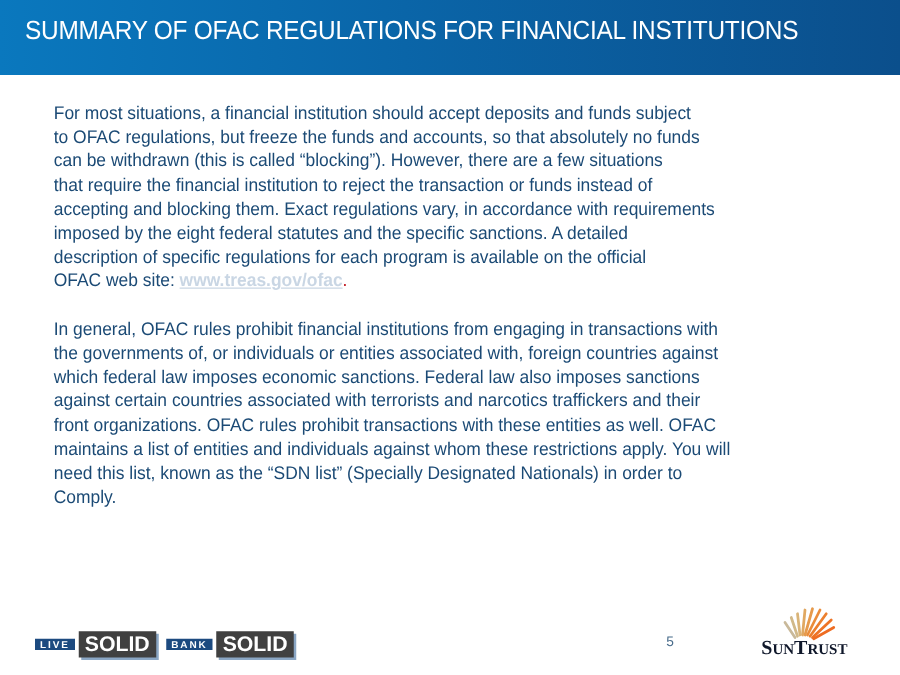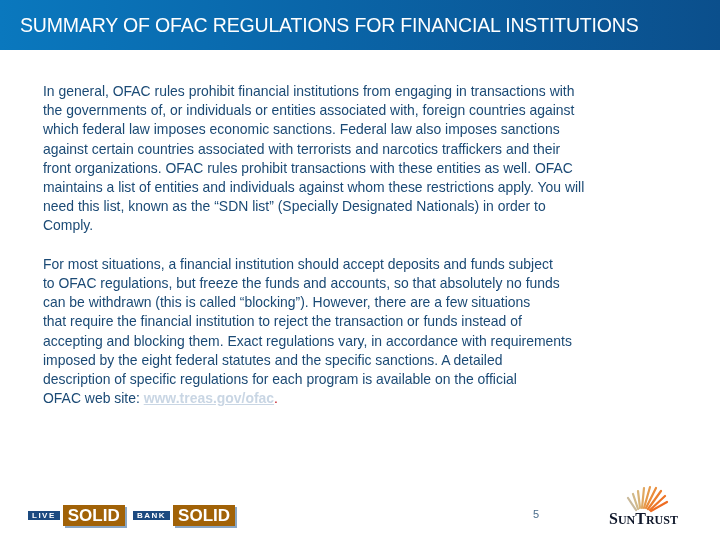--- a/index.html
+++ b/index.html
@@ -2,21 +2,21 @@
 <html><head>
 <meta charset="utf-8">
 <style>
   html, body { margin: 0; padding: 0; }
   body {
     width: 720px; height: 540px; position: relative; overflow: hidden;
     background: #ffffff;
     font-family: "Liberation Sans", sans-serif;
   }
   .header {
-    position: absolute; left: 0; top: 0; width: 720px; height: 50px;
+    position: absolute; left: 0; top: 0; width: 720px; height: 60px;
     background: linear-gradient(90deg, #0a78be 0%, #0a65a8 45%, #0b4f8c 100%);
   }
   .header-title {
     position: absolute; left: 20px; top: 13px;
     color: #ffffff; font-size: 21px; letter-spacing: -0.2px;
     white-space: nowrap;
     transform: scaleX(0.93); transform-origin: left center;
   }
   .content {
     position: absolute; left: 43px; top: 82px; width: 640px;
@@ -29,59 +29,59 @@
   .page-number {
     position: absolute; left: 533px; top: 508px;
     color: #4a6d8c; font-size: 11px;
   }
   .badge { position: absolute; top: 505px; height: 21px; display: flex; align-items: center; }
   .badge .small {
     background: #1c4a80; color: #fff; font-size: 8px; font-weight: bold;
     letter-spacing: 1.5px; padding: 0 4px; margin-right: 3px;
   }
   .badge .big {
-    background: #a16207; color: #fff; font-size: 17px; font-weight: bold;
+    background: #404040; color: #fff; font-size: 17px; font-weight: bold;
     padding: 0 5px; height: 21px; line-height: 21px;
     box-shadow: 2px 2px 0 #8aa6c4;
   }
   .suntrust-logo { position: absolute; left: 608px; top: 478px; width: 100px; height: 50px; }
   .suntrust-text {
     position: absolute; left: 609px; top: 510px;
     color: #0f172a; font-family: "Liberation Serif", serif; font-weight: bold;
     font-size: 16px; letter-spacing: 0px;
   }
   .suntrust-text .sm { font-size: 12px; }
 </style>
 </head>
 <body>
 
 <div class="header">
   <div class="header-title">SUMMARY OF OFAC REGULATIONS FOR FINANCIAL INSTITUTIONS</div>
 </div>
 
 <div class="content">
   <p class="para">
+    <span class="line">For most situations, a financial institution should accept deposits and funds subject</span>
+    <span class="line">to OFAC regulations, but freeze the funds and accounts, so that absolutely no funds</span>
+    <span class="line">can be withdrawn (this is called “blocking”). However, there are a few situations</span>
+    <span class="line">that require the financial institution to reject the transaction or funds instead of</span>
+    <span class="line">accepting and blocking them. Exact regulations vary, in accordance with requirements</span>
+    <span class="line">imposed by the eight federal statutes and the specific sanctions. A detailed</span>
+    <span class="line">description of specific regulations for each program is available on the official</span>
+    <span class="line"><span>OFAC web site: </span><a class="link">www.treas.gov/ofac</a><span class="dot-red">.</span></span>
+  </p>
+  <p class="para">
     <span class="line">In general, OFAC rules prohibit financial institutions from engaging in transactions with</span>
     <span class="line">the governments of, or individuals or entities associated with, foreign countries against</span>
     <span class="line">which federal law imposes economic sanctions. Federal law also imposes sanctions</span>
     <span class="line">against certain countries associated with terrorists and narcotics traffickers and their</span>
     <span class="line">front organizations. OFAC rules prohibit transactions with these entities as well. OFAC</span>
     <span class="line">maintains a list of entities and individuals against whom these restrictions apply. You will</span>
     <span class="line">need this list, known as the “SDN list” (Specially Designated Nationals) in order to</span>
     <span class="line">Comply.</span>
-  </p>
-  <p class="para">
-    <span class="line">For most situations, a financial institution should accept deposits and funds subject</span>
-    <span class="line">to OFAC regulations, but freeze the funds and accounts, so that absolutely no funds</span>
-    <span class="line">can be withdrawn (this is called “blocking”). However, there are a few situations</span>
-    <span class="line">that require the financial institution to reject the transaction or funds instead of</span>
-    <span class="line">accepting and blocking them. Exact regulations vary, in accordance with requirements</span>
-    <span class="line">imposed by the eight federal statutes and the specific sanctions. A detailed</span>
-    <span class="line">description of specific regulations for each program is available on the official</span>
-    <span class="line"><span>OFAC web site: </span><a class="link">www.treas.gov/ofac</a><span class="dot-red">.</span></span>
   </p>
 </div>
 
 <div class="badge" style="left:28px;">
   <span class="small">LIVE</span>
   <span class="big">SOLID</span>
 </div>
 <div class="badge" style="left:133px;text-align:right;">
   <span class="small">BANK</span>
   <span class="big">SOLID</span>

